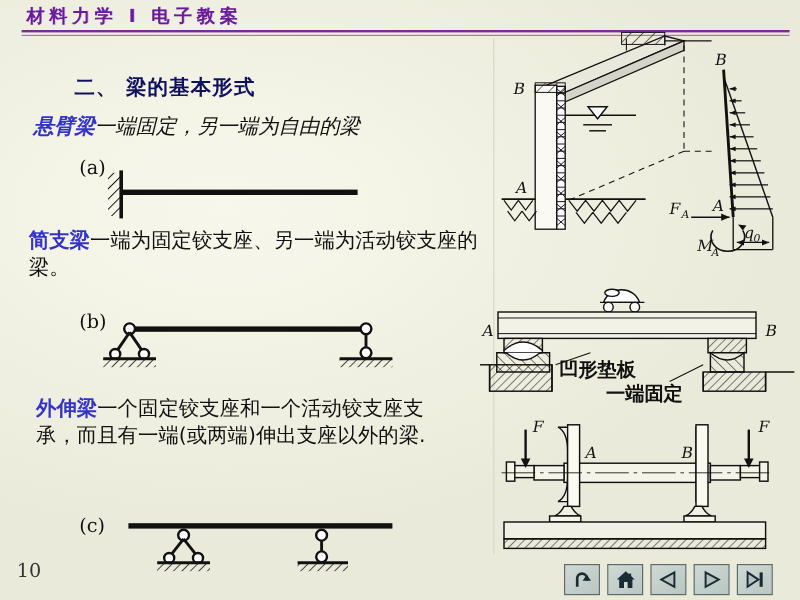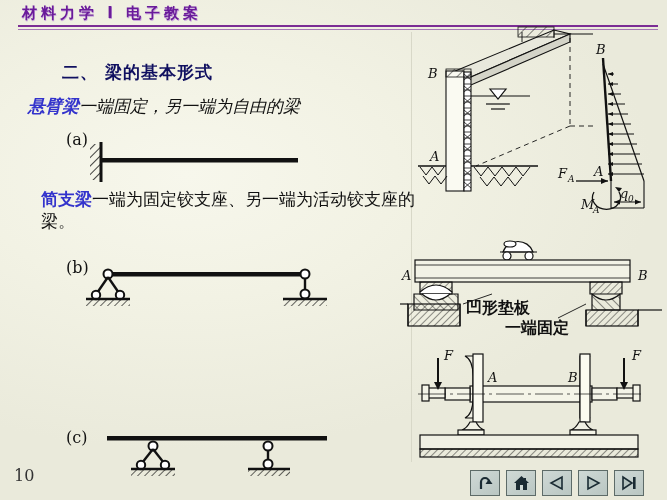--- a/index.html
+++ b/index.html
@@ -45,21 +45,21 @@
     position:absolute;left:62px;top:48px;
     font-size:17px;font-weight:bold;color:#101060;
     letter-spacing:1px;white-space:nowrap;margin-top:13px;
   }
   .para{
     position:absolute;
     font-size:17px;color:#111;line-height:1.32;
   }
   .para .kw{color:#3333cc;font-weight:bold;}
   #para-a{left:28px;top:95px;width:375px;font-style:italic;}
-  #para-b{left:41px;top:190px;width:380px;font-family:Liberation Mono, monospace;}
+  #para-b{left:24px;top:190px;width:380px;}
   #para-c{left:30px;top:330px;width:345px;}
   .caselabel{
     position:absolute;font-size:16px;color:#111;
     font-family:"DejaVu Serif","Liberation Serif",serif;font-style:normal;
   }
   #lab-a{left:66px;top:130px;}
   #lab-b{left:66px;top:258px;}
   #lab-c{left:66px;top:428px;}
   
   .cap{
@@ -103,20 +103,23 @@
   <div class="para" id="para-a">
     <span class="kw">悬臂梁</span><span>一端固定，另一端为自由的梁</span>
   </div>
   <div class="caselabel" id="lab-a">(a)</div>
 
   <div class="para" id="para-b">
     <span class="kw">简支梁</span><span>一端为固定铰支座、另一端为活动铰支座的梁。</span>
   </div>
   <div class="caselabel" id="lab-b">(b)</div>
 
+  <div class="para" id="para-c">
+    <span class="kw">外伸梁</span><span>一个固定铰支座和一个活动铰支座支承，而且有一端(或两端)伸出支座以外的梁.</span>
+  </div>
   <div class="caselabel" id="lab-c">(c)</div>
 
   <svg style="position:absolute;left:90px;top:140px;" width="230" height="42">
     <defs>
       <pattern id="hatchA" width="6" height="6" patternUnits="userSpaceOnUse" patternTransform="rotate(45)">
         <line x1="0" y1="0" x2="0" y2="6" stroke="#111" stroke-width="1.6"></line>
       </pattern>
     </defs>
     <rect x="0" y="4" width="11" height="36" fill="url(#hatchA)" stroke="none"></rect>
     <line x1="11" y1="2" x2="11" y2="42" stroke="#111" stroke-width="3"></line>

